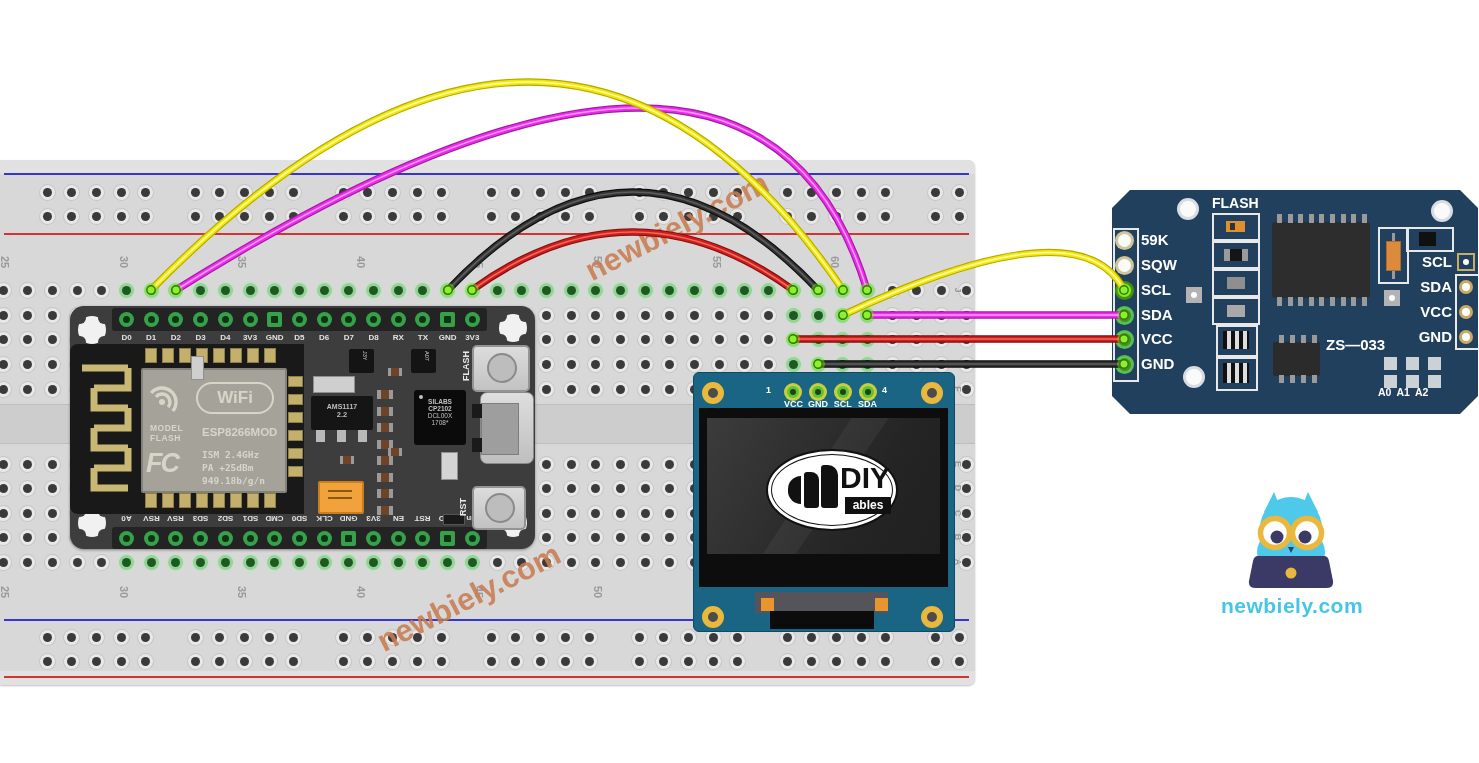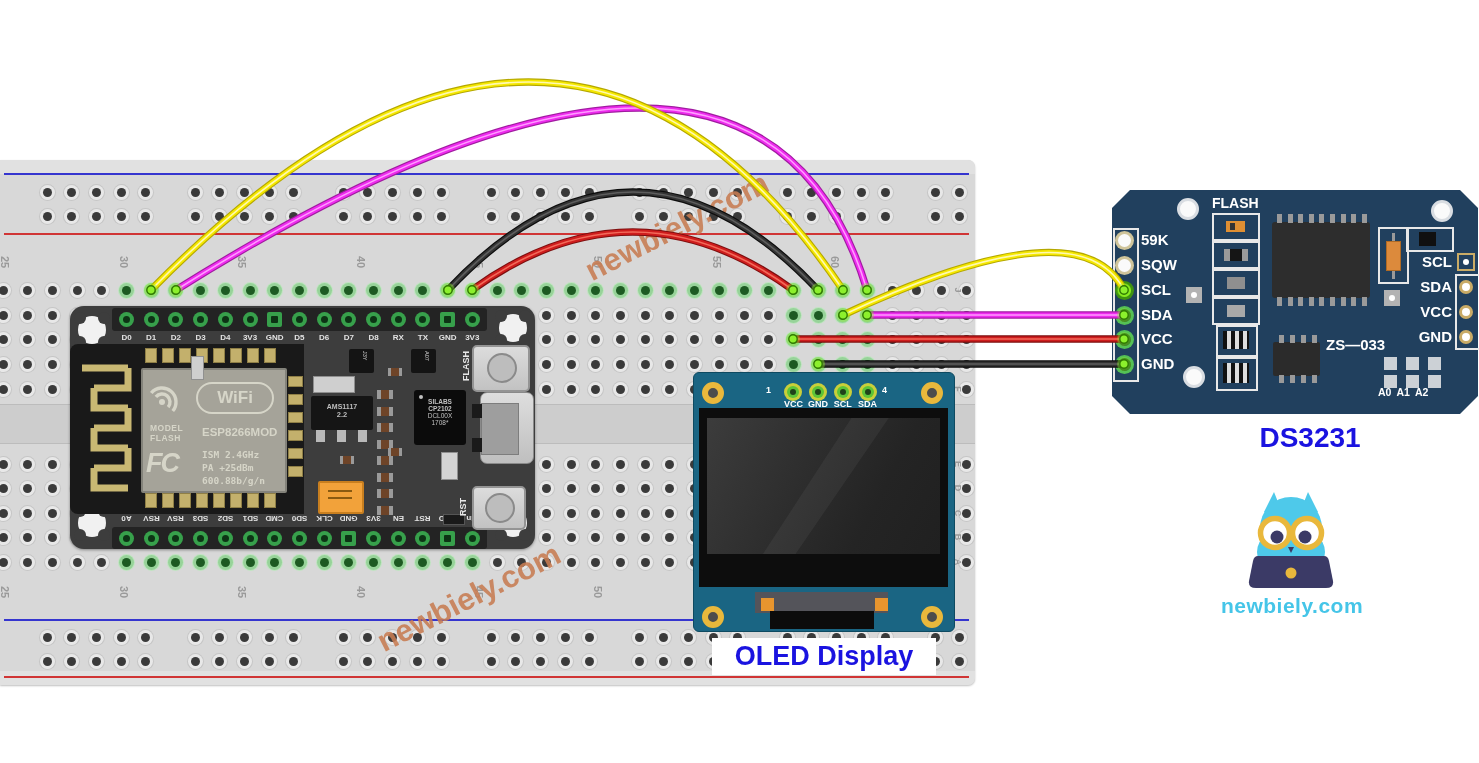--- a/index.html
+++ b/index.html
@@ -739,21 +739,21 @@
       <path d="M8,28 A8,8 0 1,1 24,28" stroke="#d6d5c8" stroke-width="3.4" fill="none" transform="rotate(40 16 28)"></path>
       <path d="M2,28 A14,14 0 1,1 30,28" stroke="#d6d5c8" stroke-width="3.4" fill="none" transform="rotate(40 16 28)"></path>
     </svg>
     <div class="abs shieldtxt" style="left:126px;top:76px;width:74px;height:28px;border:2px solid #d6d5c8;border-radius:16px;text-align:center;line-height:28px;font-size:17px;font-weight:bold">WiFi</div>
     <div class="abs shieldtxt" style="left:80px;top:117px;font-size:8.5px;font-weight:bold;letter-spacing:.5px">MODEL</div>
     <div class="abs shieldtxt" style="left:80px;top:127px;font-size:8.5px;font-weight:bold;letter-spacing:.5px">FLASH</div>
     <div class="abs shieldtxt" style="left:132px;top:120px;font-size:11.5px;font-weight:bold">ESP8266MOD</div>
     <div class="abs shieldtxt" style="left:76px;top:142px;font-size:27px;font-weight:bold;font-style:italic;letter-spacing:-2px">FC</div>
     <div class="abs shieldtxt" style="left:132px;top:143px;font-size:9.5px;font-weight:bold;font-family:'DejaVu Sans Mono',monospace">ISM 2.4GHz</div>
     <div class="abs shieldtxt" style="left:132px;top:156px;font-size:9.5px;font-weight:bold;font-family:'DejaVu Sans Mono',monospace">PA  +25dBm</div>
-    <div class="abs shieldtxt" style="left:132px;top:169px;font-size:9.5px;font-weight:bold;font-family:'DejaVu Sans Mono',monospace">600.88b/g/n</div>
+    <div class="abs shieldtxt" style="left:132px;top:169px;font-size:9.5px;font-weight:bold;font-family:'DejaVu Sans Mono',monospace">949.18b/g/n</div>
     <div id="nmcu-pads">
         <div class="goldpad" style="left: 75px; top: 42px; width: 10px; height: 13px;"></div>
         <div class="goldpad" style="left: 75px; top: 187px; width: 10px; height: 13px;"></div>
         <div class="goldpad" style="left: 92px; top: 42px; width: 10px; height: 13px;"></div>
         <div class="goldpad" style="left: 92px; top: 187px; width: 10px; height: 13px;"></div>
         <div class="goldpad" style="left: 109px; top: 42px; width: 10px; height: 13px;"></div>
         <div class="goldpad" style="left: 109px; top: 187px; width: 10px; height: 13px;"></div>
         <div class="goldpad" style="left: 126px; top: 42px; width: 10px; height: 13px;"></div>
         <div class="goldpad" style="left: 126px; top: 187px; width: 10px; height: 13px;"></div>
         <div class="goldpad" style="left: 143px; top: 42px; width: 10px; height: 13px;"></div>
@@ -847,20 +847,28 @@
       <div class="opin" style="left: 833.8px; top: 383px;"></div>
       <div class="opl" style="left: 828.8px; top: 399px;">SCL</div>
       <div class="opin" style="left: 858.5px; top: 383px;"></div>
       <div class="opl" style="left: 853.5px; top: 399px;">SDA</div>
     </div>
   <div class="abs" style="left:699px;top:408px;width:249px;height:179px;background:#0d0d0d"></div>
   <div class="abs" style="left:707px;top:418px;width:233px;height:136px;background:linear-gradient(118deg,#3c3c3c 0%,#2e2e2e 40%,#242424 70%,#202020 100%)">
     <div class="abs" style="inset:0;background:rgba(255,255,255,.05);clip-path:polygon(62% 0,78% 0,38% 100%,24% 100%)"></div>
   </div>
 
+  <div class="abs" style="left:766px;top:449px;width:128px;height:78px;border-radius:50%;background:#fff;border:2px solid #111">
+    <div class="abs" style="inset:3px;border-radius:50%;border:1.5px solid #111"></div>
+    <div class="abs" style="left:20px;top:25px;width:13px;height:28px;background:#111;border-radius:14px 0 0 14px / 50% 0 0 50%"></div>
+    <div class="abs" style="left:36px;top:21px;width:15px;height:36px;background:#111;border-radius:3px 8px 3px 3px"></div>
+    <div class="abs" style="left:53px;top:14px;width:17px;height:43px;background:#111;border-radius:3px 10px 3px 3px"></div>
+    <div class="abs" style="left:72px;top:10px;color:#111;font-size:30px;font-weight:bold">DIY</div>
+    <div class="abs" style="left:77px;top:46px;width:46px;height:17px;background:#111;color:#fff;font-size:12px;font-weight:bold;text-align:center;line-height:17px">ables</div>
+  </div>
   <div class="abs" style="left:755px;top:592px;width:133px;height:21px;background:#54545a"></div>
   <div class="abs" style="left:761px;top:598px;width:13px;height:13px;background:#e8952e"></div>
   <div class="abs" style="left:875px;top:598px;width:13px;height:13px;background:#e8952e"></div>
   <div class="abs" style="left:770px;top:611px;width:104px;height:18px;background:#0c0c0c"></div>
 
   <div class="abs" style="left:1112px;top:190px;width:366px;height:224px;background:#21405e;
        clip-path:polygon(18px 0,348px 0,366px 18px,366px 206px,348px 224px,18px 224px,0 206px,0 18px)"></div>
   <div class="abs" style="left:1177px;top:198px;width:22px;height:22px;border-radius:50%;background:#fafafa;border:3px solid #d9dde2;box-sizing:border-box"></div>
   <div class="abs" style="left:1431px;top:200px;width:22px;height:22px;border-radius:50%;background:#fafafa;border:3px solid #d9dde2;box-sizing:border-box"></div>
   <div class="abs" style="left:1183px;top:366px;width:22px;height:22px;border-radius:50%;background:#fafafa;border:3px solid #d9dde2;box-sizing:border-box"></div>
@@ -966,24 +974,20 @@
       <div class="dbox" style="left: 1455px; top: 274px; width: 23px; height: 72px;"></div>
       <div class="dlab" style="left: 1398px; top: 253px; width: 54px; text-align: right;">SCL</div>
       <div class="dpin" style="left: 1459px; top: 280px; width: 14px; height: 14px; background: rgb(255, 255, 255); border: 3px solid rgb(201, 171, 102); box-sizing: border-box;"></div>
       <div class="dlab" style="left: 1398px; top: 278px; width: 54px; text-align: right;">SDA</div>
       <div class="dpin" style="left: 1459px; top: 305px; width: 14px; height: 14px; background: rgb(255, 255, 255); border: 3px solid rgb(201, 171, 102); box-sizing: border-box;"></div>
       <div class="dlab" style="left: 1398px; top: 303px; width: 54px; text-align: right;">VCC</div>
       <div class="dpin" style="left: 1459px; top: 330px; width: 14px; height: 14px; background: rgb(255, 255, 255); border: 3px solid rgb(201, 171, 102); box-sizing: border-box;"></div>
       <div class="dlab" style="left: 1398px; top: 328px; width: 54px; text-align: right;">GND</div>
     </div>
 
-  <div class="abs" style="left:712px;top:638px;width:224px;height:37px;background:#fff">
-    <div class="caption" style="font-size:27px;line-height:37px">OLED Display</div>
-  </div>
-  <div class="abs caption" style="left:1225px;top:422px;width:170px;font-size:28px">DS3231</div>
 
   <div class="wm" style="left: 677px; top: 227px; color: rgb(200, 124, 82);">newbiely.com</div>
   <div class="wm" style="left: 469px; top: 598px; color: rgb(200, 124, 82);">newbiely.com</div>
 
   <svg class="abs" style="left:1228px;top:476px" width="132" height="118" viewBox="0 0 132 118">
     <polygon points="36,36 46,16 54,36" fill="#4ec9ea"></polygon>
     <polygon points="90,36 80,16 72,36" fill="#4ec9ea"></polygon>
     <circle cx="63" cy="52" r="31" fill="#4ec9ea"></circle>
     <ellipse cx="63" cy="76" rx="34" ry="26" fill="#4ec9ea"></ellipse>
     <circle cx="47" cy="57" r="14.5" fill="#ffffff" stroke="#e9b83c" stroke-width="5.5"></circle>

